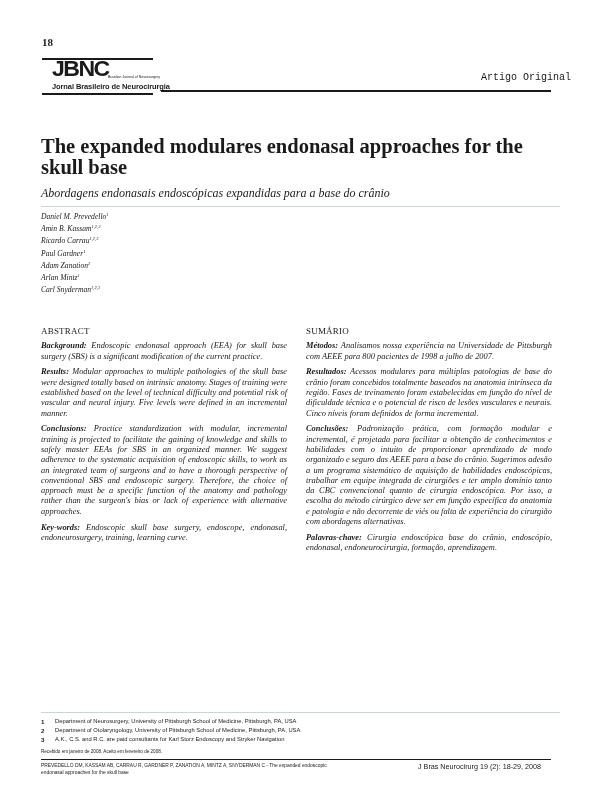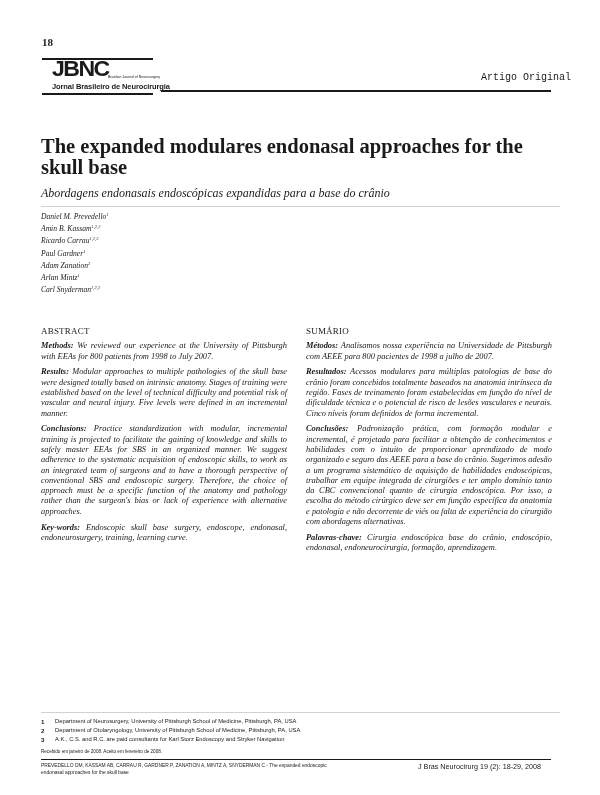--- a/index.html
+++ b/index.html
@@ -58,21 +58,21 @@
   <div><span>Amin B. Kassam</span><sup>1,2,3</sup></div>
   <div><span>Ricardo Carrau</span><sup>1,2,3</sup></div>
   <div><span>Paul Gardner</span><sup>1</sup></div>
   <div><span>Adam Zanation</span><sup>2</sup></div>
   <div><span>Arlan Mintz</span><sup>1</sup></div>
   <div><span>Carl Snyderman</span><sup>1,2,3</sup></div>
 </div>
 
 <div class="abs col col-left">
   <div class="col-head">ABSTRACT</div>
-  <p class="para"><b>Methods:</b><span> We reviewed our experience at the University of Pittsburgh with EEAs for 800 patients from 1998 to July 2007.</span></p>
+  <p class="para"><b>Background:</b><span> Endoscopic endonasal approach (EEA) for skull base surgery (SBS) is a significant modification of the current practice.</span></p>
   <p class="para"><b>Results:</b><span> Modular approaches to multiple pathologies of the skull base were designed totally based on intrinsic anatomy. Stages of training were established based on the level of technical difficulty and potential risk of vascular and neural injury. Five levels were defined in an incremental manner.</span></p>
   <p class="para"><b>Conclusions:</b><span> Practice standardization with modular, incremental training is projected to facilitate the gaining of knowledge and skills to safely master EEAs for SBS in an organized manner. We suggest adherence to the systematic acquisition of endoscopic skills, to work as an integrated team of surgeons and to have a thorough perspective of conventional SBS and endoscopic surgery. Therefore, the choice of approach must be a specific function of the anatomy and pathology rather than the surgeon's bias or lack of experience with alternative approaches.</span></p>
   <p class="para"><b>Key-words:</b><span>  Endoscopic skull base surgery, endoscope, endonasal, endoneurosurgery, training, learning curve.</span></p>
 </div>
 
 <div class="abs col col-right">
   <div class="col-head">SUMÁRIO</div>
   <p class="para"><b>Métodos:</b><span> Analisamos nossa experiência na Universidade de Pittsburgh com AEEE para 800 pacientes de 1998 a julho de 2007.</span></p>
   <p class="para"><b>Resultados:</b><span> Acessos modulares para múltiplas patologias de base do crânio foram concebidos totalmente baseados na anatomia intrínseca da região. Fases de treinamento foram estabelecidas em função do nível de dificuldade técnica e o potencial de risco de lesões vasculares e neurais. Cinco níveis foram definidos de forma incremental.</span></p>
   <p class="para"><b>Conclusões:</b><span> Padronização prática, com formação modular e incremental, é projetada para facilitar a obtenção de conhecimentos e habilidades com o intuito de proporcionar aprendizado de modo organizado e seguro das AEEE para a base do crânio. Sugerimos adesão a um programa sistemático de aquisição de habilidades endoscópicas, trabalhar em equipe integrada de cirurgiões e ter amplo domínio tanto da CBC convencional quanto de cirurgia endoscópica. Por isso, a escolha do método cirúrgico deve ser em função específica da anatomia e patologia e não decorrente de viés ou falta de experiência do cirurgião com abordagens alternativas.</span></p>

